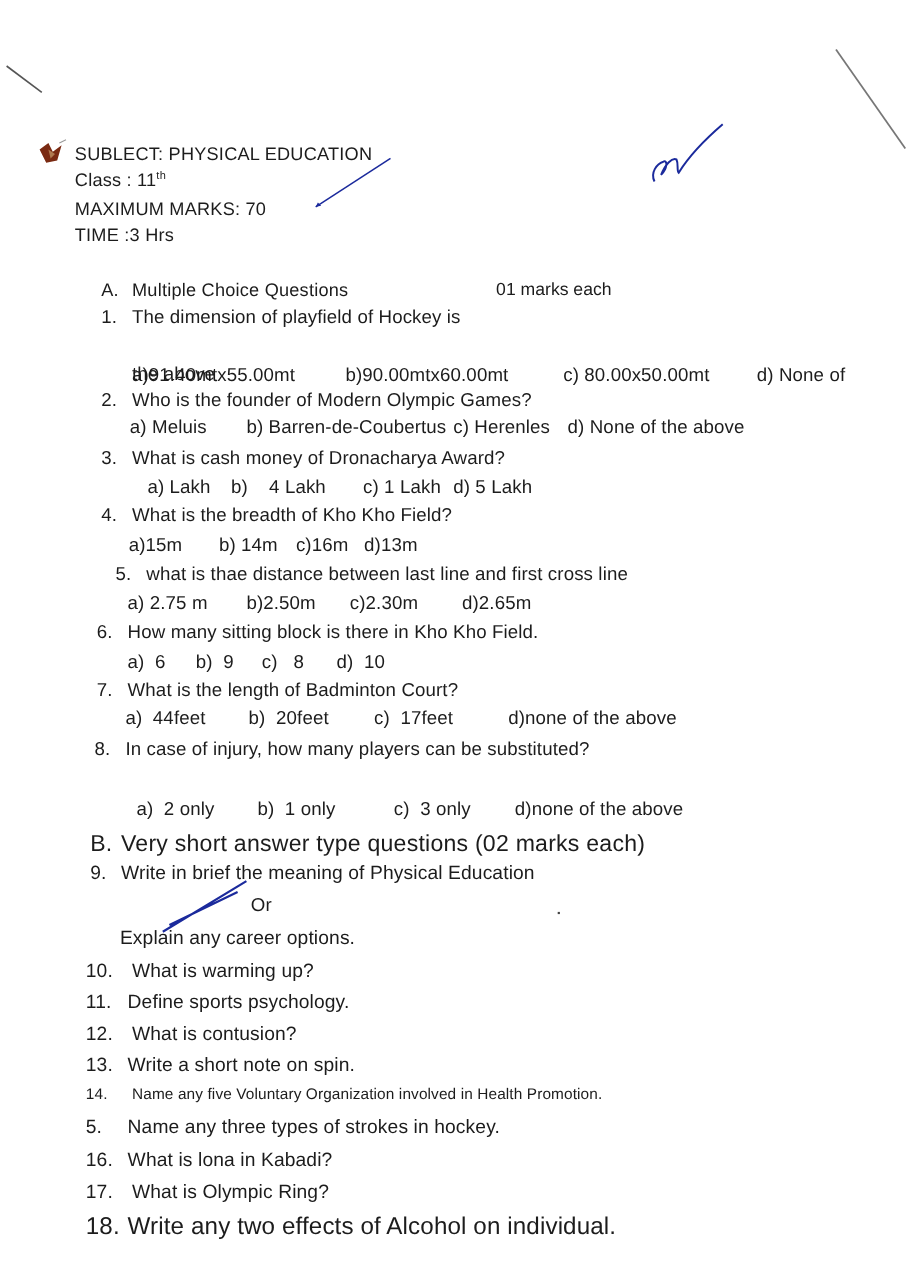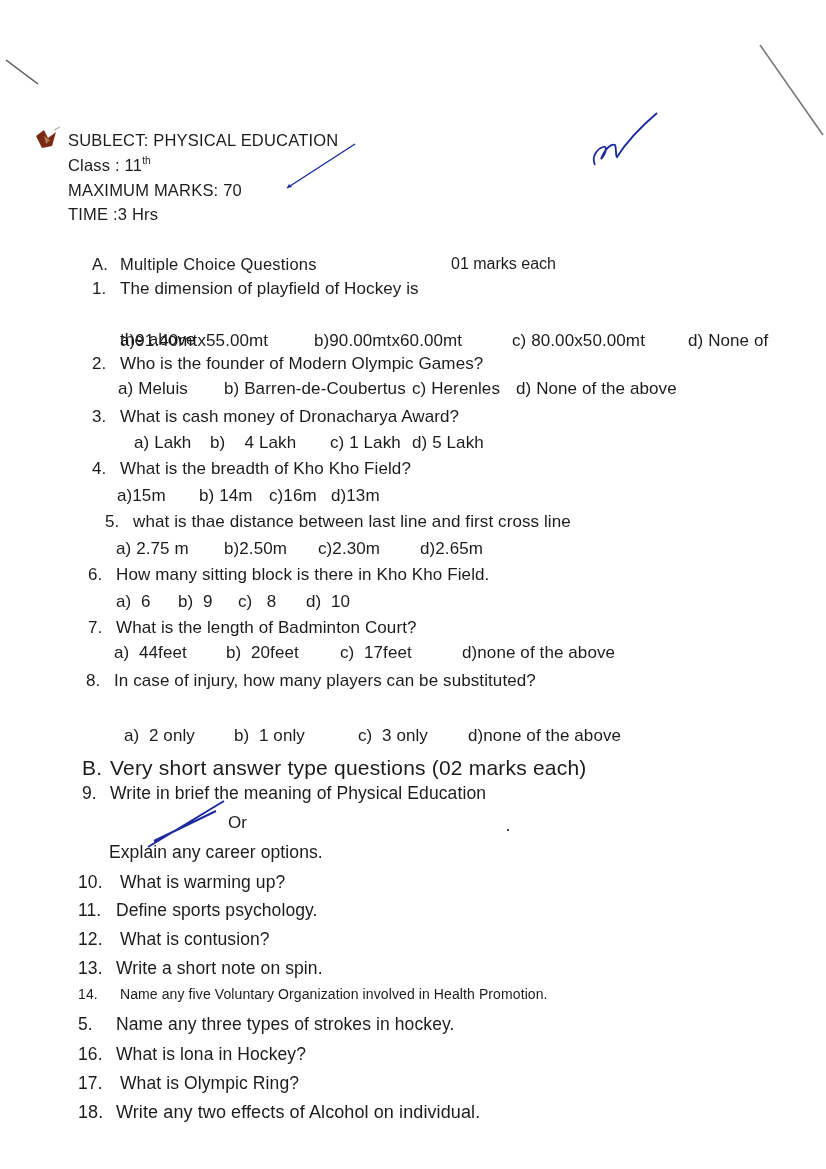--- a/index.html
+++ b/index.html
@@ -150,20 +150,20 @@
 <div class="abs q" style="left:78px;top:958px;font-size:17.5px;">
   <span class="num" style="width:38px;">13.</span><span>Write a short note on spin.</span>
 </div>
 <div class="abs q" style="left:78px;top:986px;font-size:14px;">
   <span class="num" style="width:42px;">14.</span><span>Name any five Voluntary Organization involved in Health Promotion.</span>
 </div>
 <div class="abs q" style="left:78px;top:1014px;font-size:17.5px;">
   <span class="num" style="width:38px;">5.</span><span>Name any three types of strokes in hockey.</span>
 </div>
 <div class="abs q" style="left:78px;top:1044px;font-size:17.5px;">
-  <span class="num" style="width:38px;">16.</span><span>What is lona in Hockey?</span>
+  <span class="num" style="width:38px;">16.</span><span>What is lona in Kabadi?</span>
 </div>
 <div class="abs q" style="left:78px;top:1073px;font-size:17.5px;">
   <span class="num" style="width:42px;">17.</span><span>What is Olympic Ring?</span>
 </div>
-<div class="abs q" style="left:78px;top:1102px;font-size:18px;">
+<div class="abs q" style="left:78px;top:1102px;font-size:22px;">
   <span class="num" style="width:38px;">18.</span><span>Write any two effects of Alcohol on individual.</span>
 </div>
 
 </body></html>

